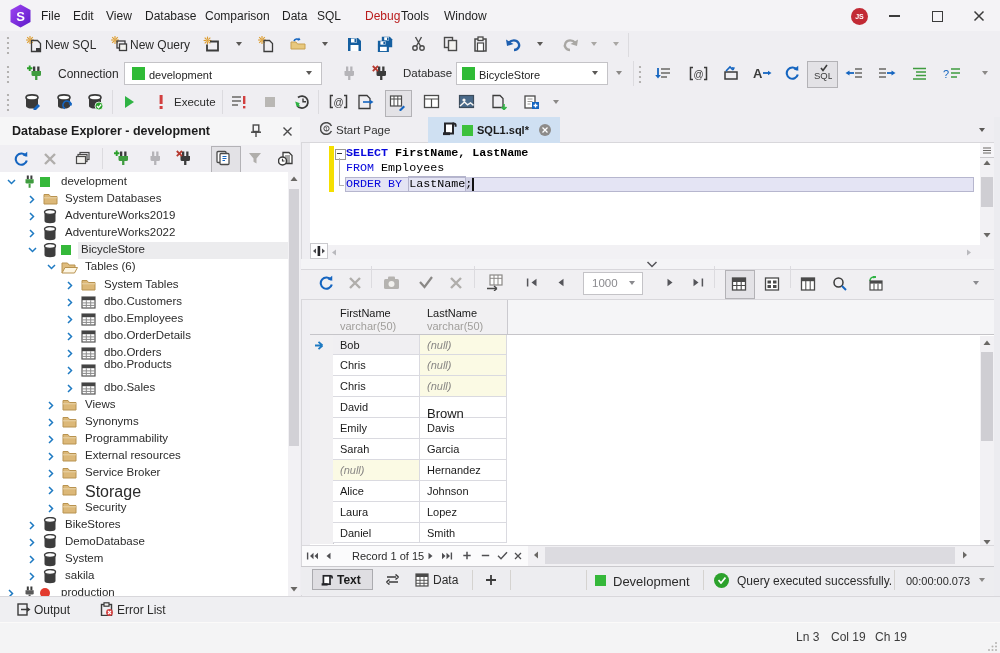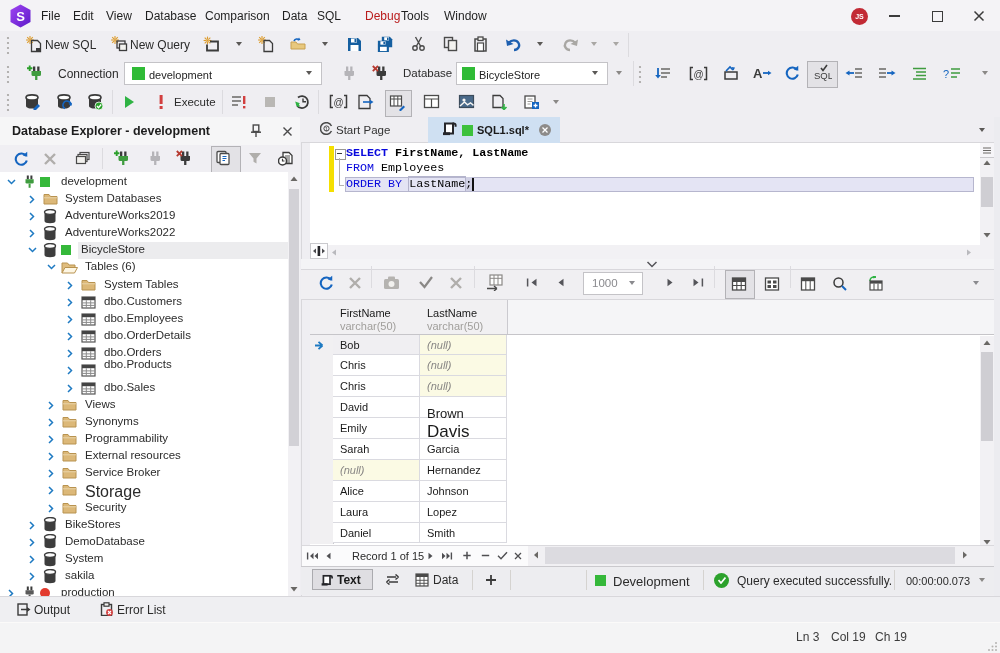--- a/index.html
+++ b/index.html
@@ -907,21 +907,21 @@
 <div class="ab" style="left:420px;top:376.3px;width:87px;height:20.9px;background:#fbfae4;border-right:1px solid #dadae0;border-bottom:1px solid #dadae0;box-sizing:border-box;"></div>
 <div class="ab txt" style="left:340px;top:380.3px;font-size:11px;color:#1a1a1a;">Chris</div>
 <div class="ab txt" style="left:427px;top:380.3px;font-size:11px;color:#8a8886;font-style:italic;">(null)</div>
 <div class="ab" style="left:333px;top:397.2px;width:87px;height:20.9px;background:#fff;border-right:1px solid #dadae0;border-bottom:1px solid #dadae0;box-sizing:border-box;"></div>
 <div class="ab" style="left:420px;top:397.2px;width:87px;height:20.9px;background:#fff;border-right:1px solid #dadae0;border-bottom:1px solid #dadae0;box-sizing:border-box;"></div>
 <div class="ab txt" style="left:340px;top:401.2px;font-size:11px;color:#1a1a1a;">David</div>
 <div class="ab txt" style="left:427px;top:406px;font-size:13px;color:#1a1a1a;">Brown</div>
 <div class="ab" style="left:333px;top:418.1px;width:87px;height:20.9px;background:#fff;border-right:1px solid #dadae0;border-bottom:1px solid #dadae0;box-sizing:border-box;"></div>
 <div class="ab" style="left:420px;top:418.1px;width:87px;height:20.9px;background:#fff;border-right:1px solid #dadae0;border-bottom:1px solid #dadae0;box-sizing:border-box;"></div>
 <div class="ab txt" style="left:340px;top:422.1px;font-size:11px;color:#1a1a1a;">Emily</div>
-<div class="ab txt" style="left:427px;top:422.1px;font-size:17px;color:#1a1a1a;">Davis</div>
+<div class="ab txt" style="left:427px;top:422.1px;font-size:11px;color:#1a1a1a;">Davis</div>
 <div class="ab" style="left:333px;top:439.0px;width:87px;height:20.9px;background:#fff;border-right:1px solid #dadae0;border-bottom:1px solid #dadae0;box-sizing:border-box;"></div>
 <div class="ab" style="left:420px;top:439.0px;width:87px;height:20.9px;background:#fff;border-right:1px solid #dadae0;border-bottom:1px solid #dadae0;box-sizing:border-box;"></div>
 <div class="ab txt" style="left:340px;top:443.0px;font-size:11px;color:#1a1a1a;">Sarah</div>
 <div class="ab txt" style="left:427px;top:443.0px;font-size:11px;color:#1a1a1a;">Garcia</div>
 <div class="ab" style="left:333px;top:459.9px;width:87px;height:20.9px;background:#fbfae4;border-right:1px solid #dadae0;border-bottom:1px solid #dadae0;box-sizing:border-box;"></div>
 <div class="ab" style="left:420px;top:459.9px;width:87px;height:20.9px;background:#fff;border-right:1px solid #dadae0;border-bottom:1px solid #dadae0;box-sizing:border-box;"></div>
 <div class="ab txt" style="left:340px;top:463.9px;font-size:11px;color:#8a8886;font-style:italic;">(null)</div>
 <div class="ab txt" style="left:427px;top:463.9px;font-size:11px;color:#1a1a1a;">Hernandez</div>
 <div class="ab" style="left:333px;top:480.79999999999995px;width:87px;height:20.9px;background:#fff;border-right:1px solid #dadae0;border-bottom:1px solid #dadae0;box-sizing:border-box;"></div>
 <div class="ab" style="left:420px;top:480.79999999999995px;width:87px;height:20.9px;background:#fff;border-right:1px solid #dadae0;border-bottom:1px solid #dadae0;box-sizing:border-box;"></div>

